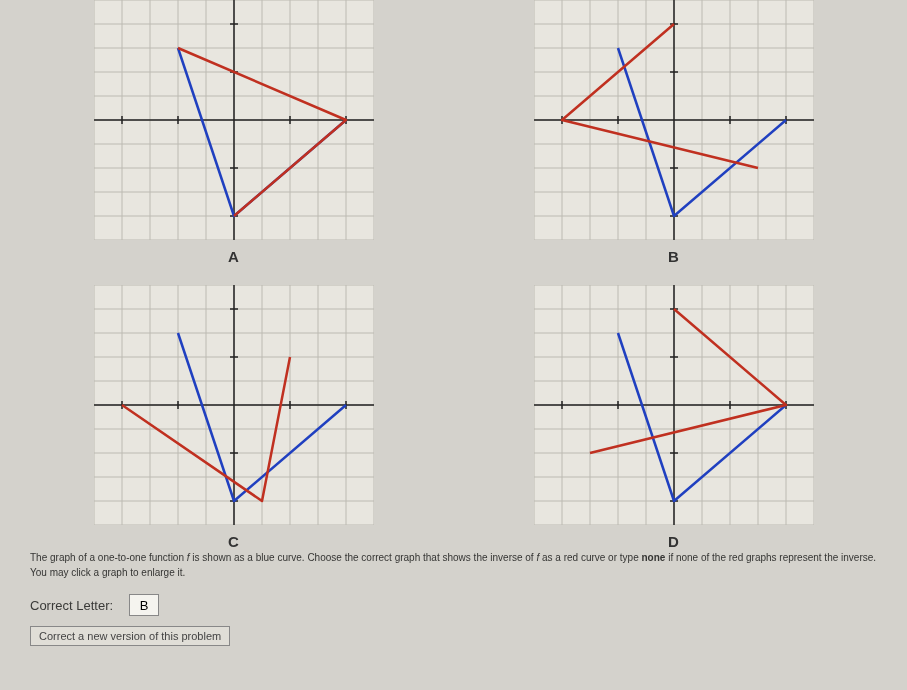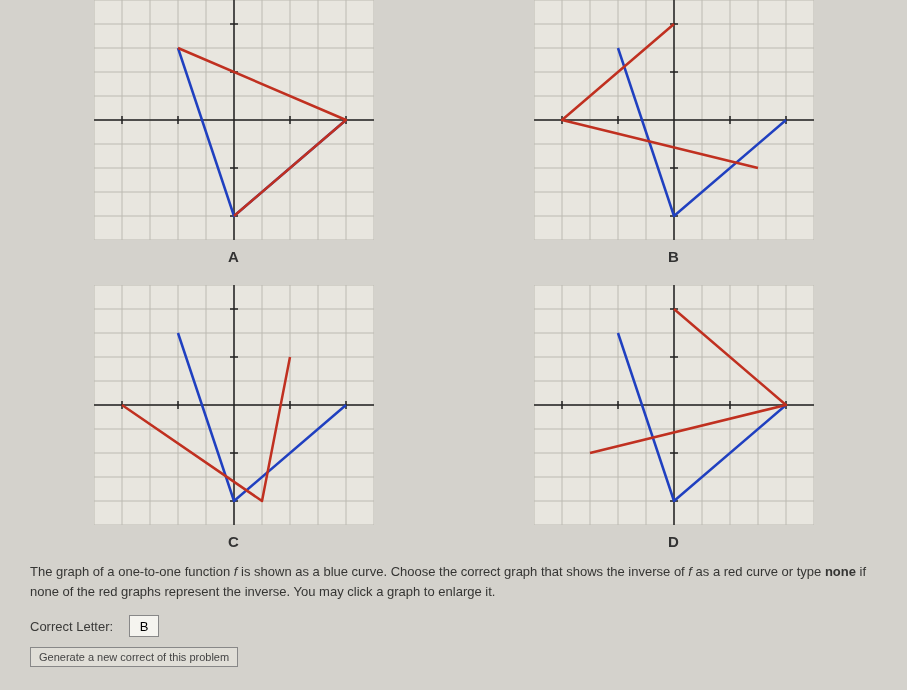--- a/index.html
+++ b/index.html
@@ -36,23 +36,22 @@
     height: 100%;
     display: block;
   }
   .label {
     font-size: 15px;
     font-weight: bold;
     color: #333;
     margin-top: 8px;
   }
   .instruction {
-    font-size: 13px;
+    font-size: 10px;
     line-height: 1.5;
-    margin-top: 12px;
     padding: 0 10px;
     color: #353533;
   }
   .answer-row {
     margin-top: 14px;
     padding: 0 10px;
     font-size: 13px;
     display: flex;
     align-items: center;
     gap: 16px;
@@ -252,14 +251,14 @@
 <div class="instruction">
   <span>The graph of a one-to-one function </span><span class="it">f</span><span> is shown as a blue curve. Choose the correct graph that shows the inverse of </span><span class="it">f</span><span> as a red curve or type </span><b>none</b><span> if none of the red graphs represent the inverse. You may click a graph to enlarge it.</span>
 </div>
 
 <div class="answer-row">
   <span>Correct Letter:</span>
   <input class="answer-input" value="B" style="">
 </div>
 
 <div class="button-row">
-  <button class="gen-button">Generate a new correct of this problem</button>
+  <button class="gen-button">Correct a new version of this problem</button>
 </div>
 
 </body></html>

